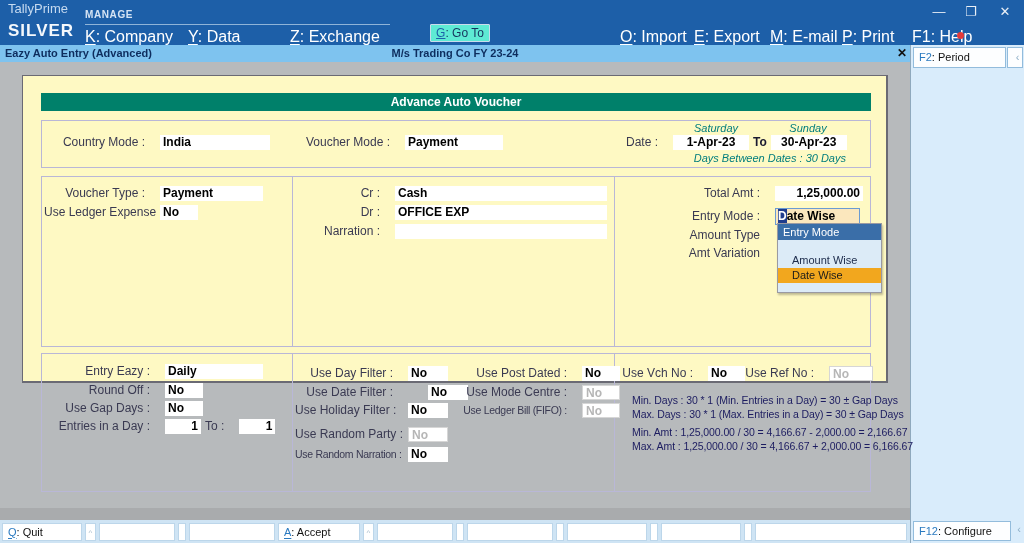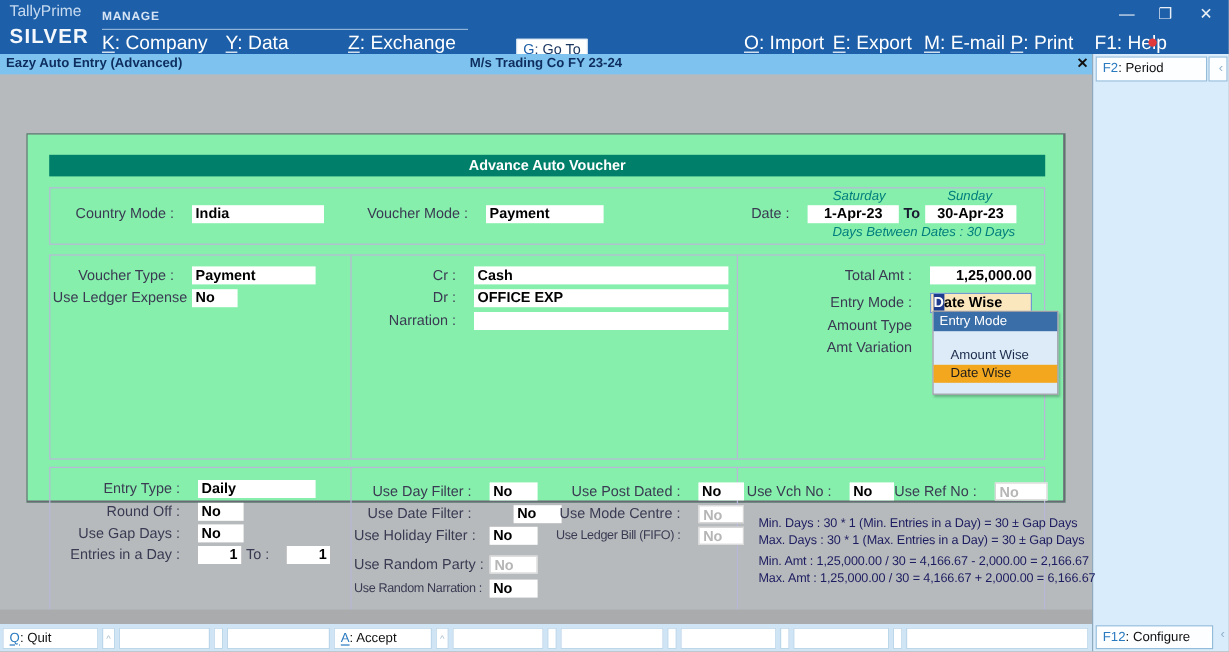--- a/index.html
+++ b/index.html
@@ -12,21 +12,21 @@
 
   
   .topbar { left:0; top:0; width:1024px; height:45px; background:#1d5fa8; color:#fff; }
   .brand-name { left:8px; top:1px; font-size:13px; color:#c6daf0; }
   .brand-edition { left:8px; top:21px; font-size:17px; font-weight:bold; color:#f4f8fc; letter-spacing:1px; }
   .section-label { left:85px; top:9px; font-size:10px; font-weight:bold; color:#d6e4f4; letter-spacing:.6px; }
   .menu-rule { left:85px; top:24px; width:305px; border-top:1px solid #8fb4d8; height:0; }
   .tmenu { top:28px; font-size:16px; color:#fff; white-space:nowrap; cursor:default; }
   .tmenu .mkey { text-decoration:underline; text-underline-offset:2px; }
   .goto-btn {
-    left:430px; top:32px; width:60px; height:18px; background:#ffffff; color:#16335e;
+    left:430px; top:24px; width:60px; height:18px; background:#5eead4; color:#16335e;
     font-size:12px; text-align:center; line-height:17px; border:1px solid #cadcec; border-radius:1px;
   }
   .goto-btn .mkey { text-decoration:underline; color:#1d5fa8; }
   .help-dot { left:957px; top:32px; width:7px; height:7px; border-radius:50%; background:#e23a3a; }
   .winctl { top:3px; width:22px; height:18px; color:#e9eff6; font-size:13px; text-align:center; line-height:18px; }
 
   
   .infobar { left:0; top:45px; width:910px; height:17px; background:#7ec3ef; }
   .infobar .screen-title { left:5px; top:2px; font-size:11px; font-weight:bold; color:#0d2d5e; }
   .infobar .company { left:0; top:2px; width:910px; text-align:center; font-size:11px; font-weight:bold; color:#0d2d5e; }
@@ -41,22 +41,22 @@
 
   
   .bottombar { left:0; top:520px; width:910px; height:23px; background:#cfe4f4; display:flex; align-items:center; }
   .bbtn { height:18px; background:#fff; border:1px solid #bcd6ea; font-size:11px; color:#111;
           line-height:16px; padding-left:5px; white-space:nowrap; }
   .bbtn .fkey { color:#2a7ac0; text-decoration:underline; text-underline-offset:2px; }
   .bcell { height:18px; background:#fff; border:1px solid #bcd6ea; color:#a8bccb; font-size:8px; text-align:center; line-height:17px; }
   .bgap { height:23px; }
 
   
-  .dialog { left:22px; top:75px; width:866px; height:308px; background:#86efac;
-            border:1px solid #6a6a74; border-right-width:2px; border-bottom-width:2px;margin-top:36px; }
+  .dialog { left:22px; top:75px; width:866px; height:308px; background:#fef9c3;
+            border:1px solid #6a6a74; border-right-width:2px; border-bottom-width:2px; }
   .green-header { left:18px; top:17px; width:830px; height:18px; background:#00806a; color:#fff;
                   font-size:12px; font-weight:bold; text-align:center; line-height:18px; }
   .gbox { background:transparent; border:1px solid #b9b7d7; }
   .vdiv { border-left:1px solid #b9b7d7; width:0; }
 
   .fld { position:absolute; display:flex; align-items:center; height:16px; white-space:nowrap; }
   .lbl { color:#3a3a52; font-size:12px; text-align:right; padding-right:15px; }
   .inp { background:#fff; font-weight:bold; font-size:12px; color:#000; height:15px; line-height:15px;
          padding:0 3px; white-space:nowrap; overflow:hidden; }
   .inp.num { text-align:right; }
@@ -196,21 +196,21 @@
       <div class="dd-item">Amount Wise</div>
       <div class="dd-item hl">Date Wise</div>
     </div>
   </div>
 
   <div class="abs gbox" style="left:18px;top:277px;width:830px;height:139px;">
     <div class="abs vdiv" style="left:250px;top:0;height:137px;"></div>
     <div class="abs vdiv" style="left:572px;top:0;height:137px;"></div>
 
     <div class="fld" style="left:2px;top:9px;">
-      <span class="lbl" style="width:121px;">Entry Type :</span>
+      <span class="lbl" style="width:121px;">Entry Eazy :</span>
       <span class="inp" style="width:98px;">Daily</span>
     </div>
     <div class="fld" style="left:2px;top:28px;">
       <span class="lbl" style="width:121px;">Round Off :</span>
       <span class="inp" style="width:38px;">No</span>
     </div>
     <div class="fld" style="left:2px;top:46px;">
       <span class="lbl" style="width:121px;">Use Gap Days :</span>
       <span class="inp" style="width:38px;">No</span>
     </div>

